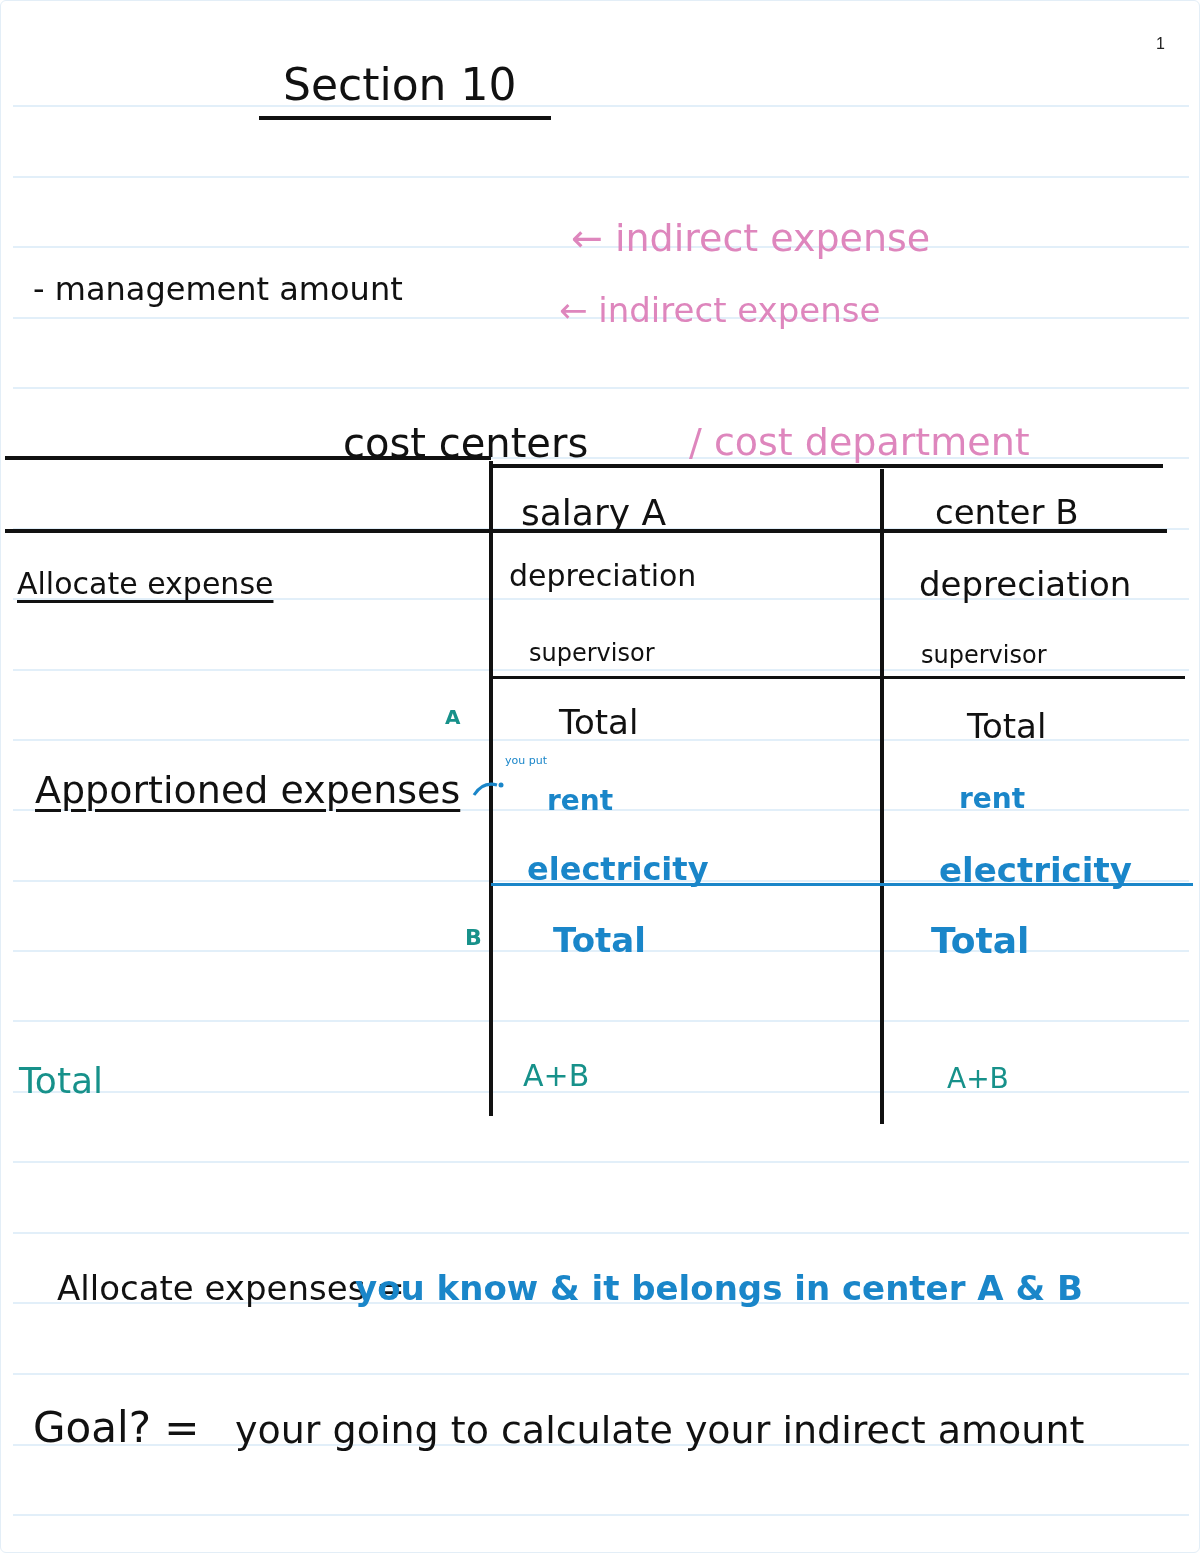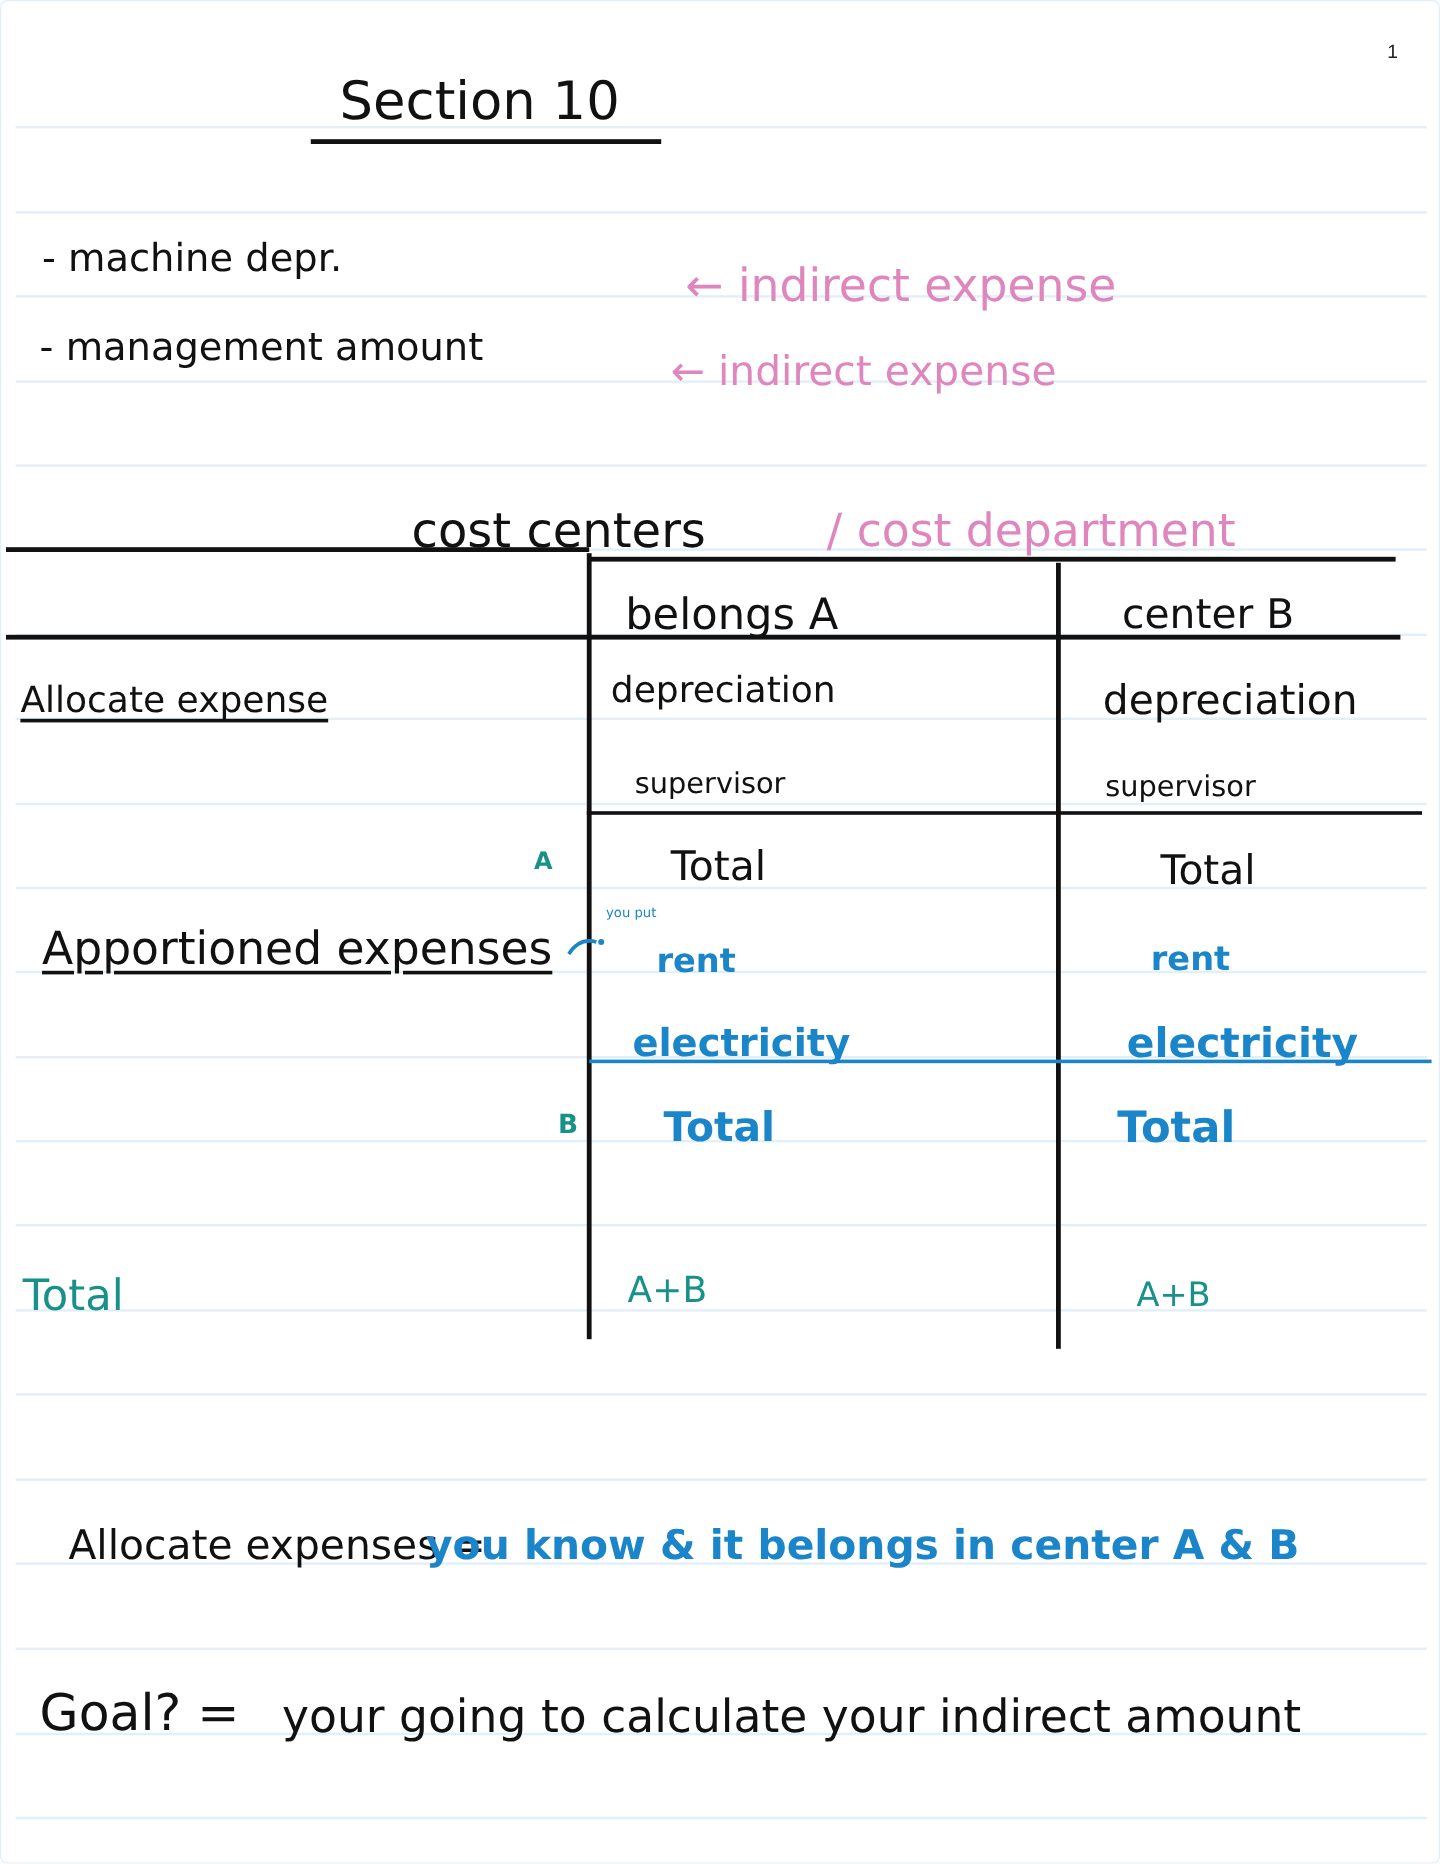--- a/index.html
+++ b/index.html
@@ -52,37 +52,36 @@
   <div class="rule" style="top:1301px"></div>
   <div class="rule" style="top:1372px"></div>
   <div class="rule" style="top:1443px"></div>
   <div class="rule" style="top:1513px"></div>
 
   <div class="page-num">1</div>
 
   <div class="hw ink-black" style="left:282px; top:62px; font-size:44px;">Section 10</div>
   <div class="line" style="left:258px; top:115px; width:292px; height:4px;"></div>
 
-  <div class="hw ink-black" style="left:34px; top:198px; font-size:32px;">- machine depr.</div>
   <div class="hw ink-pink" style="left:570px; top:218px; font-size:38px;">← indirect expense</div>
   <div class="hw ink-black" style="left:32px; top:272px; font-size:32px;">- management amount</div>
   <div class="hw ink-pink" style="left:558px; top:292px; font-size:34px;">← indirect expense</div>
 
   <div class="hw ink-black" style="left:342px; top:422px; font-size:40px;">cost centers</div>
   <div class="hw ink-pink" style="left:688px; top:422px; font-size:38px;">/ cost department</div>
 
   <div class="line" style="left:4px; top:455px; width:486px; height:4px;"></div>
   <div class="line" style="left:490px; top:463px; width:672px; height:4px;"></div>
   <div class="line" style="left:4px; top:528px; width:1162px; height:4px;"></div>
   <div class="line" style="left:488px; top:460px; width:4px; height:655px;"></div>
   <div class="line" style="left:879px; top:468px; width:4px; height:655px;"></div>
   <div class="line" style="left:488px; top:675px; width:696px; height:3px;"></div>
   <div class="line-blue" style="left:490px; top:882px; width:702px; height:3px;"></div>
 
-  <div class="hw ink-black" style="left:520px; top:494px; font-size:36px;">belongs A</div>
+  <div class="hw ink-black" style="left:520px; top:494px; font-size:36px;">salary A</div>
   <div class="hw ink-black" style="left:934px; top:494px; font-size:34px;">center B</div>
 
   <div class="hw ink-black u" style="left:16px; top:568px; font-size:30px;">Allocate expense</div>
   <div class="hw ink-black" style="left:508px; top:560px; font-size:30px;">depreciation</div>
   <div class="hw ink-black" style="left:528px; top:640px; font-size:24px;">supervisor</div>
   <div class="hw ink-black" style="left:558px; top:704px; font-size:34px;">Total</div>
   <div class="hw ink-black" style="left:918px; top:566px; font-size:34px;">depreciation</div>
   <div class="hw ink-black" style="left:920px; top:642px; font-size:24px;">supervisor</div>
   <div class="hw ink-black" style="left:966px; top:708px; font-size:34px;">Total</div>
   <div class="hw ink-teal" style="left:444px; top:706px; font-size:20px; font-weight:bold;">A</div>

